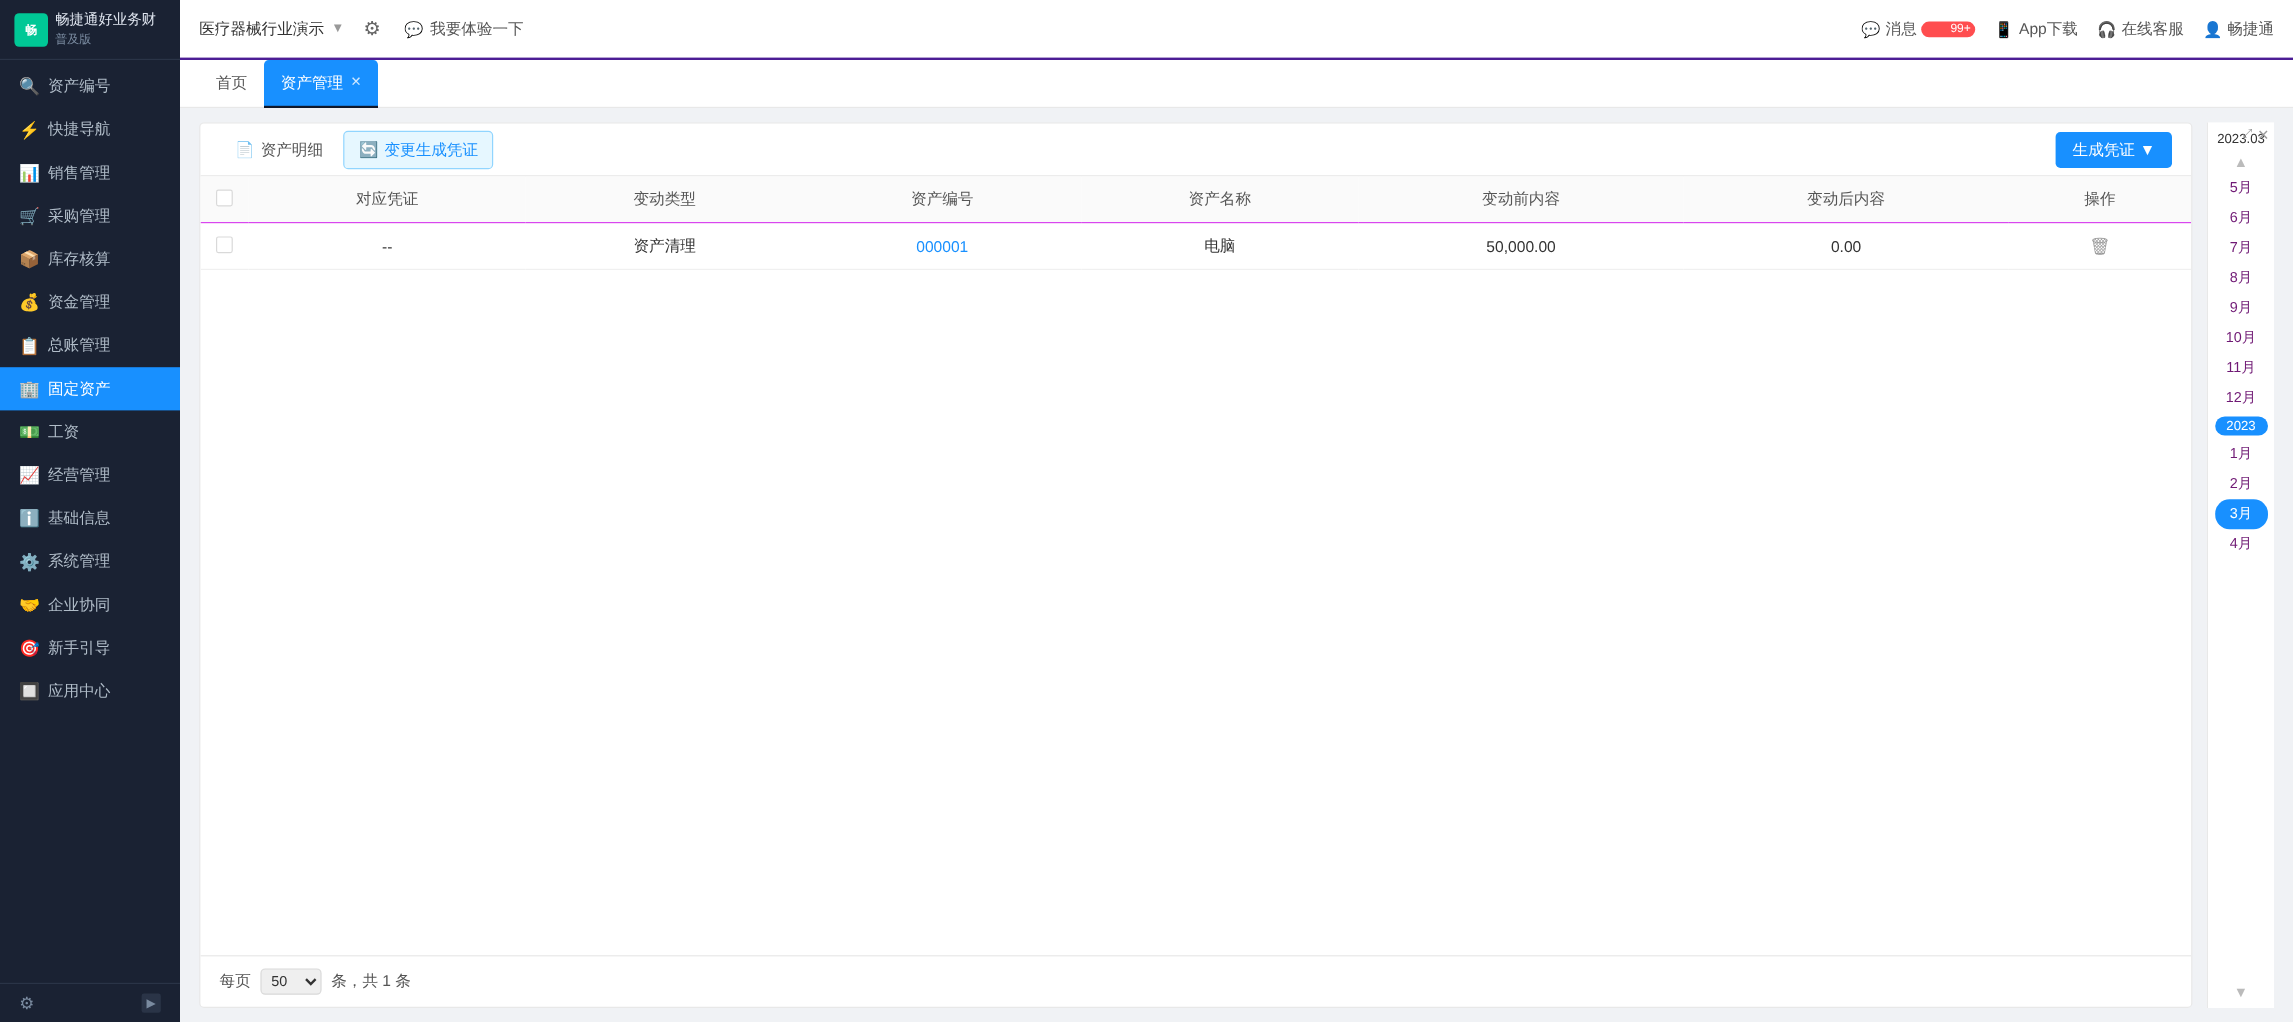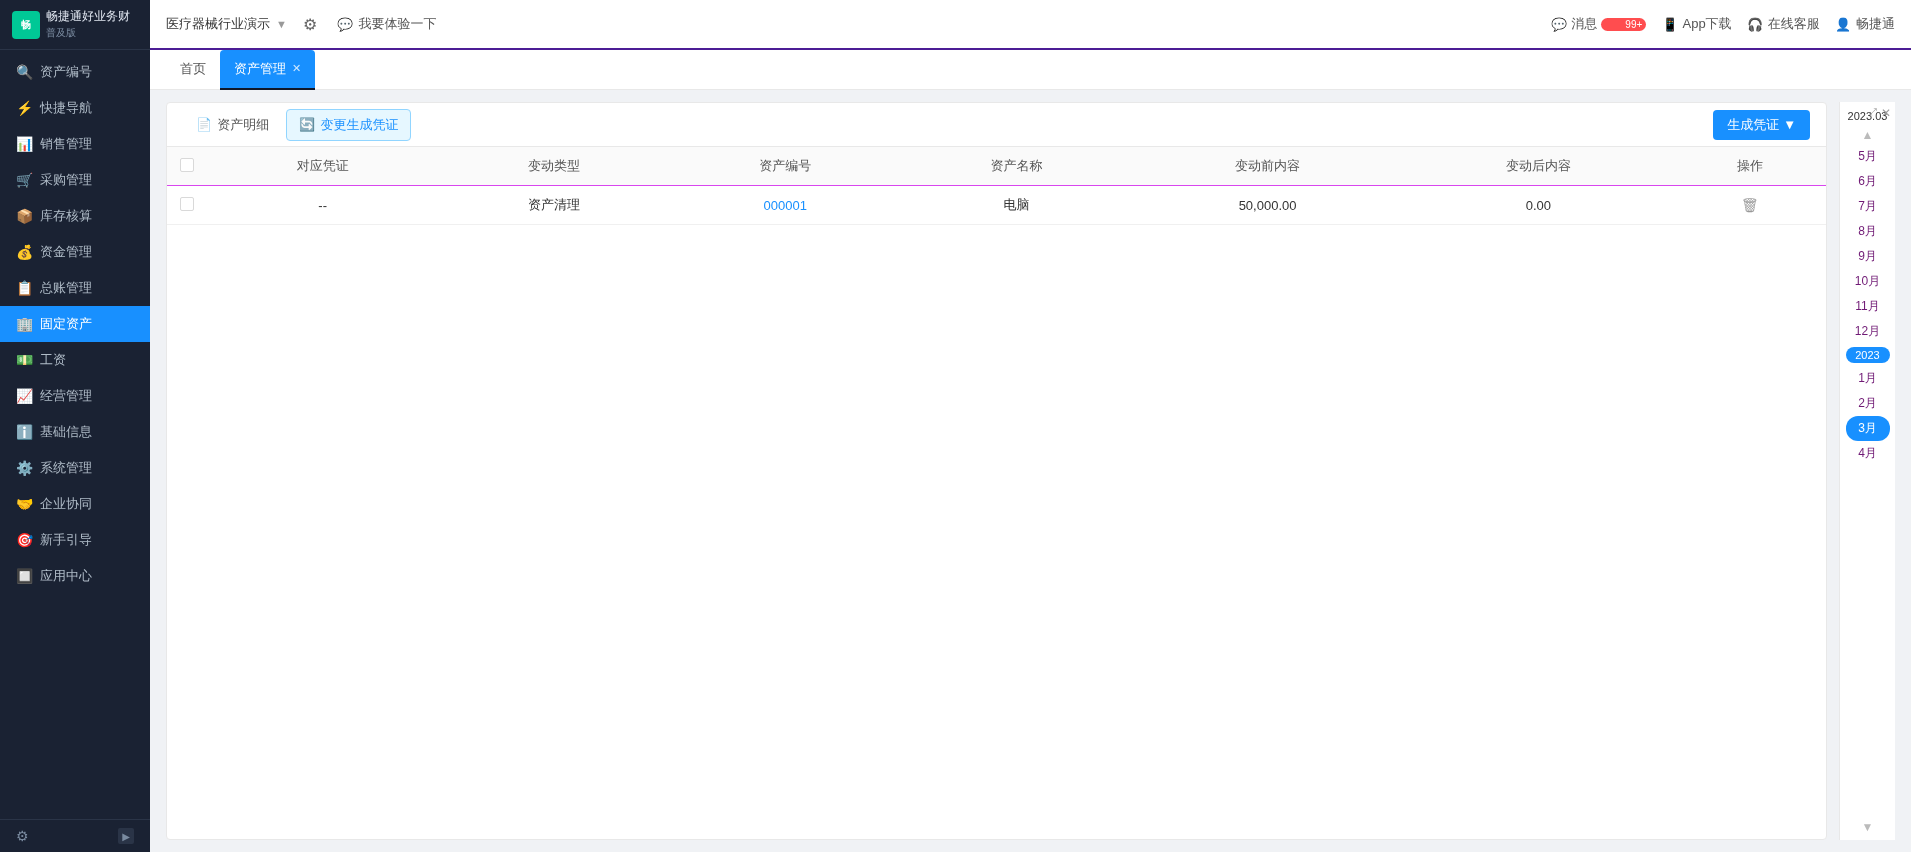--- a/index.html
+++ b/index.html
@@ -441,20 +441,30 @@
               <td>50,000.00</td>
               <td>0.00</td>
               <td>
                 <span class="delete-icon">🗑</span>
               </td>
             </tr>
           </tbody>
         </table>
       </div>
 
+      <div class="table-footer">
+        <span>每页</span>
+        <select class="page-size-select">
+          <option value="50">50</option>
+          <option value="10">10</option>
+          <option value="20">20</option>
+          <option value="100">100</option>
+        </select>
+        <span>条，共 1 条</span>
+      </div>
     </div>
 
     <div class="calendar-panel">
       <span class="cal-close">✕</span>
       <span class="cal-expand">⤢</span>
       <div class="calendar-header">2023.03</div>
       <div class="cal-scroll-up">▲</div>
       <div class="cal-months">
 
         <span class="cal-month">5月</span>

